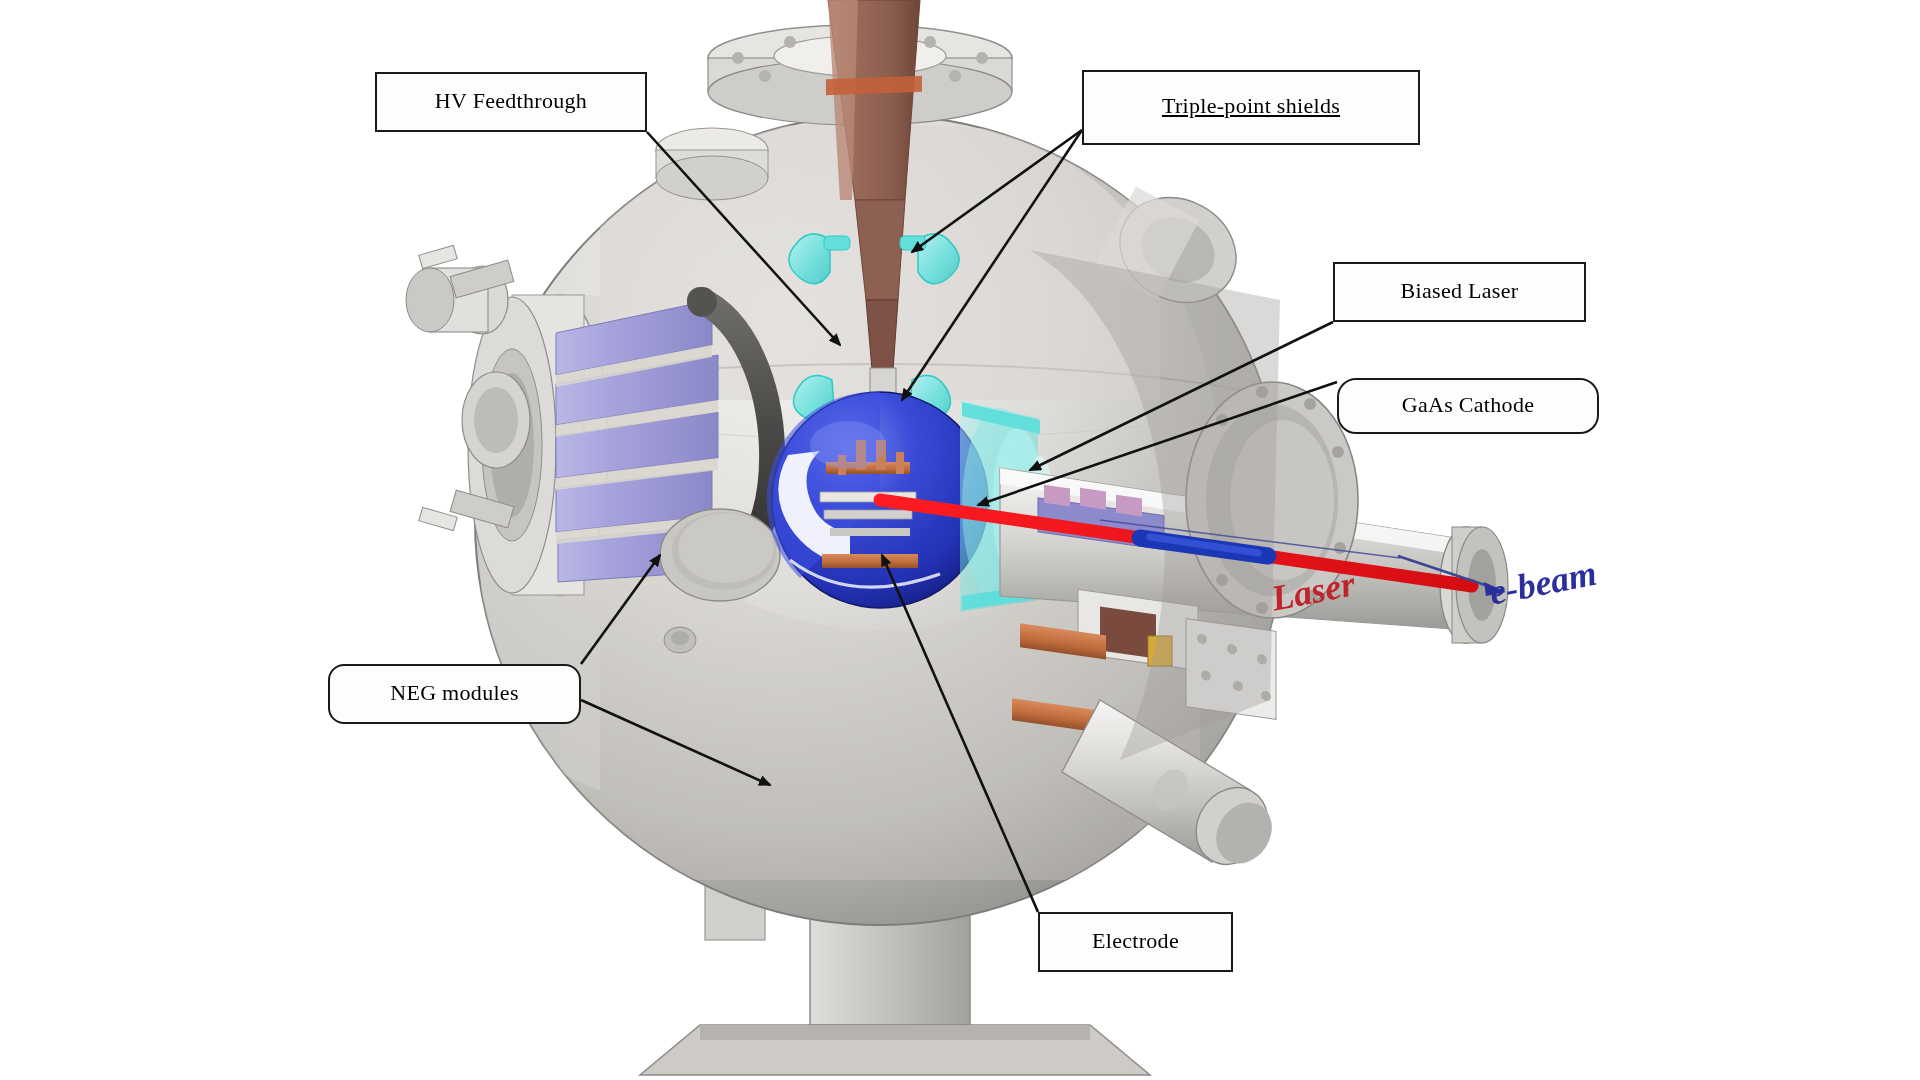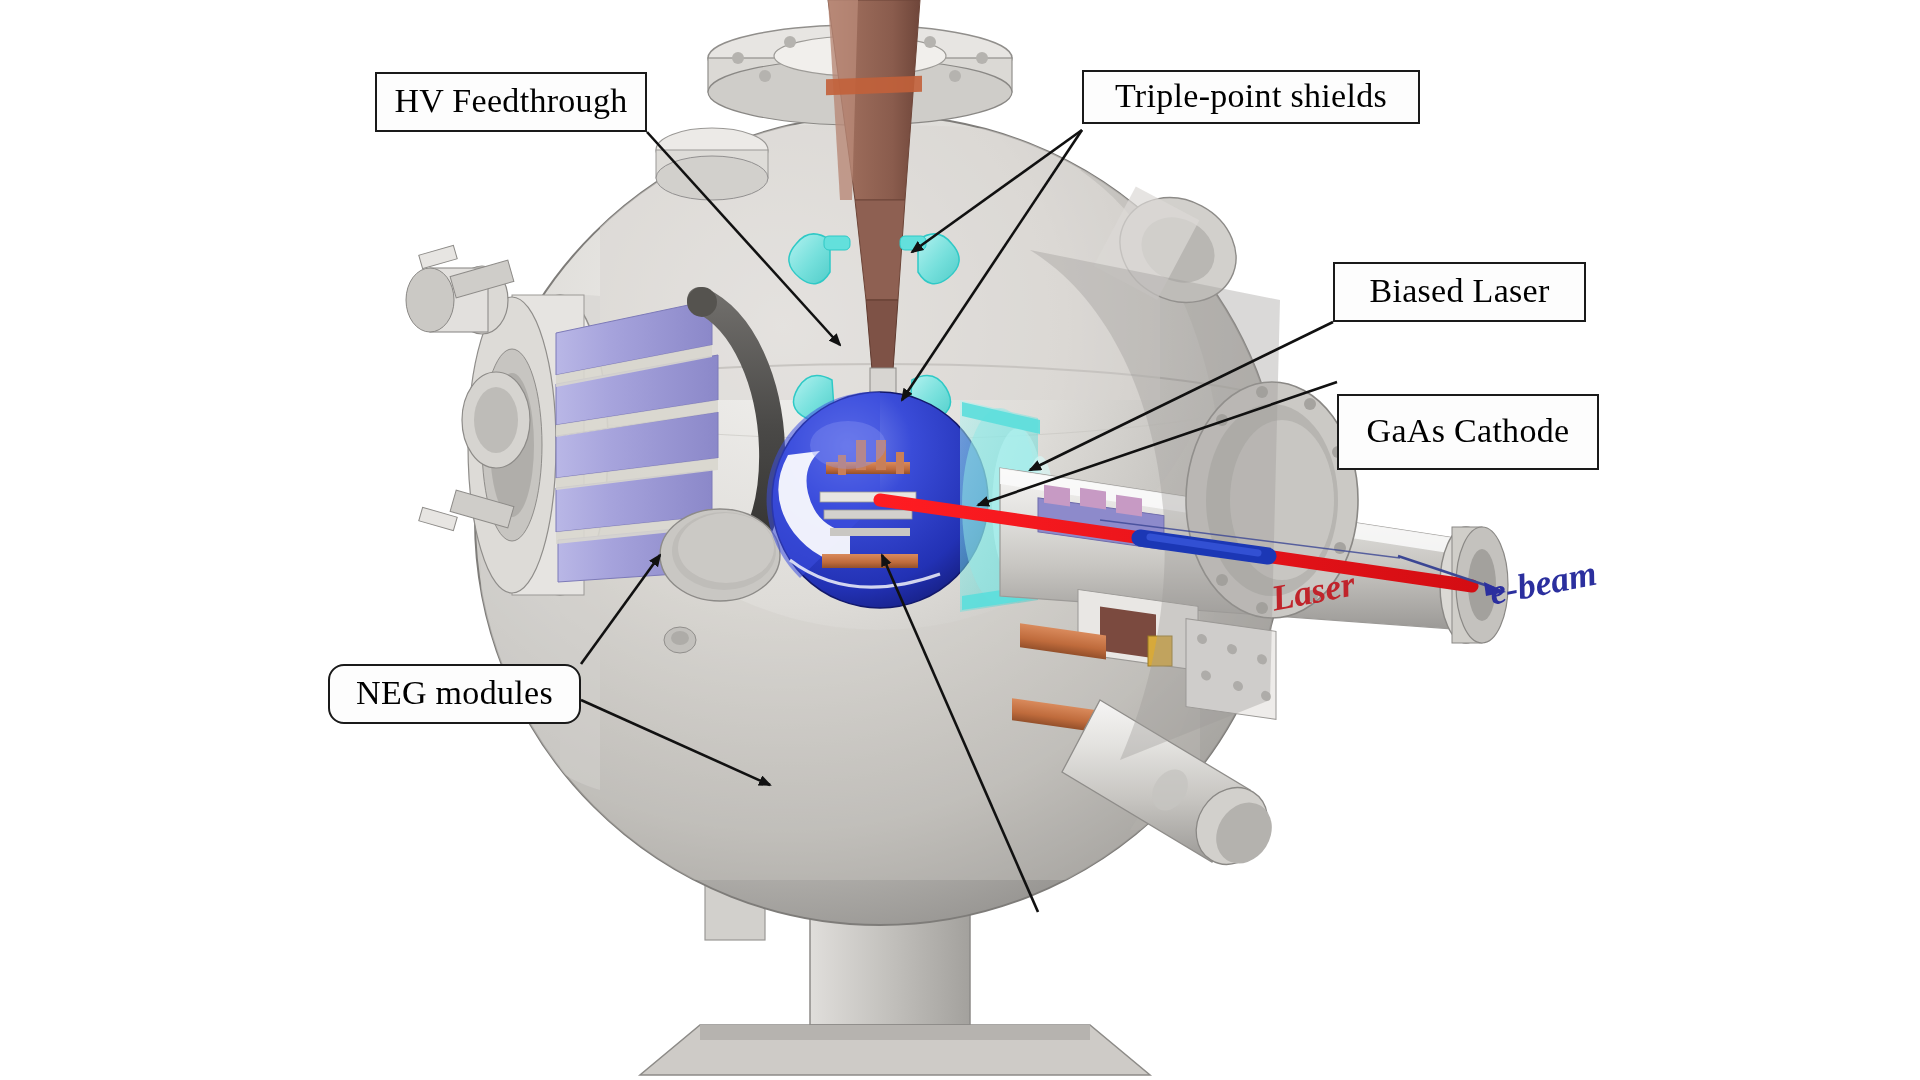--- a/index.html
+++ b/index.html
@@ -7,21 +7,21 @@
        font-family:"Liberation Serif","DejaVu Serif",serif;}
   #stage{position:relative;width:1920px;height:1080px;background:#fff;}
 
   
   .callout{
     position:absolute;
     border:2px solid #1a1a1a;
     background:#fdfdfd;
     color:#000;
     font-family:"Liberation Serif","DejaVu Serif",serif;
-    font-size:34px;
+    font-size:22px;
     line-height:1;
     padding:10px 16px 13px 16px;
     white-space:nowrap;
     letter-spacing:.3px;
     box-sizing:border-box;
     z-index:40;
   }
 
   .beamlabel{
     position:absolute;
@@ -399,21 +399,22 @@
         <line x1="1082" y1="130" x2="902" y2="400" marker-end="url(#arw)"></line>
         <line x1="1333" y1="322" x2="1030" y2="470" marker-end="url(#arw)"></line>
         <line x1="1337" y1="382" x2="978" y2="505" marker-end="url(#arw)"></line>
         <line x1="581" y1="664" x2="660" y2="555" marker-end="url(#arw)"></line>
         <line x1="581" y1="700" x2="770" y2="785" marker-end="url(#arw)"></line>
         <line x1="1038" y1="912" x2="882" y2="555" marker-end="url(#arw)"></line>
       </g>
   </svg>
 
   <div class="callout" style="left: 375px; top: 72px; width: 272px; height: 60px; display: flex; align-items: center; justify-content: center;">HV Feedthrough</div>
-  <div class="callout" style="left: 1082px; top: 70px; width: 338px; height: 54px; display: flex; align-items: center; justify-content: center;">Triple-point shields</div>
+  <div class="callout" style="left: 1082px; top: 70px; width: 338px; height: 75px; display: flex; align-items: center; justify-content: center; text-decoration: underline;">Triple-point shields</div>
   <div class="callout" style="left: 1333px; top: 262px; width: 253px; height: 60px; display: flex; align-items: center; justify-content: center;">Biased Laser</div>
-  <div class="callout" style="left: 1337px; top: 394px; width: 262px; height: 76px; display: flex; align-items: center; justify-content: center;">GaAs Cathode</div>
+  <div class="callout" style="left: 1337px; top: 378px; width: 262px; height: 56px; display: flex; align-items: center; justify-content: center; border-radius: 19px;">GaAs Cathode</div>
   <div class="callout" style="left: 328px; top: 664px; width: 253px; height: 60px; display: flex; align-items: center; justify-content: center; border-radius: 16px;">NEG modules</div>
+  <div class="callout" style="left: 1038px; top: 912px; width: 195px; height: 60px; display: flex; align-items: center; justify-content: center;">Electrode</div>
 
   <div class="beamlabel" style="left: 1272px; top: 578px; color: rgb(192, 36, 43); font-size: 36px; transform: rotate(-11deg); transform-origin: left center;">Laser</div>
   <div class="beamlabel" style="left: 1490px; top: 572px; color: rgb(43, 47, 158); font-size: 36px; transform: rotate(-11deg); transform-origin: left center;">e-beam</div>
 
 </div>
 
 </body></html>

